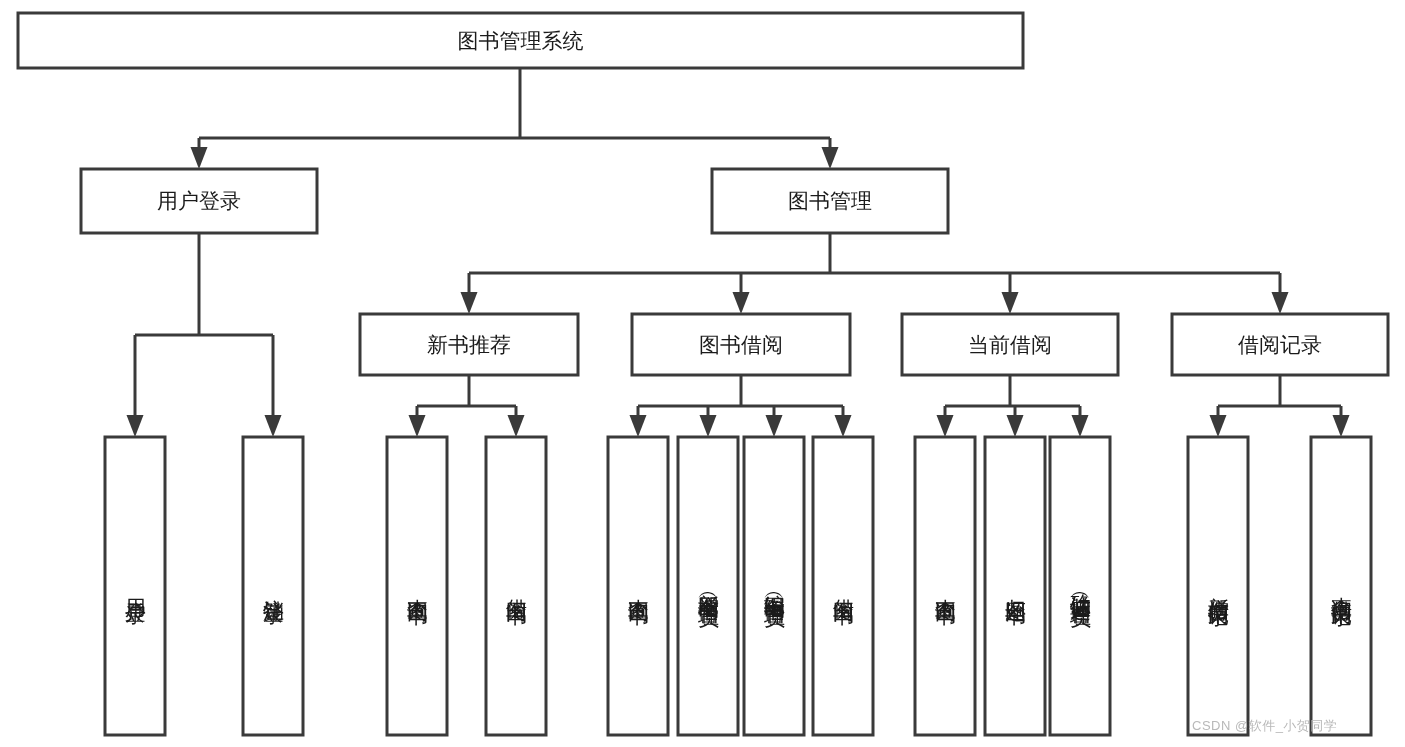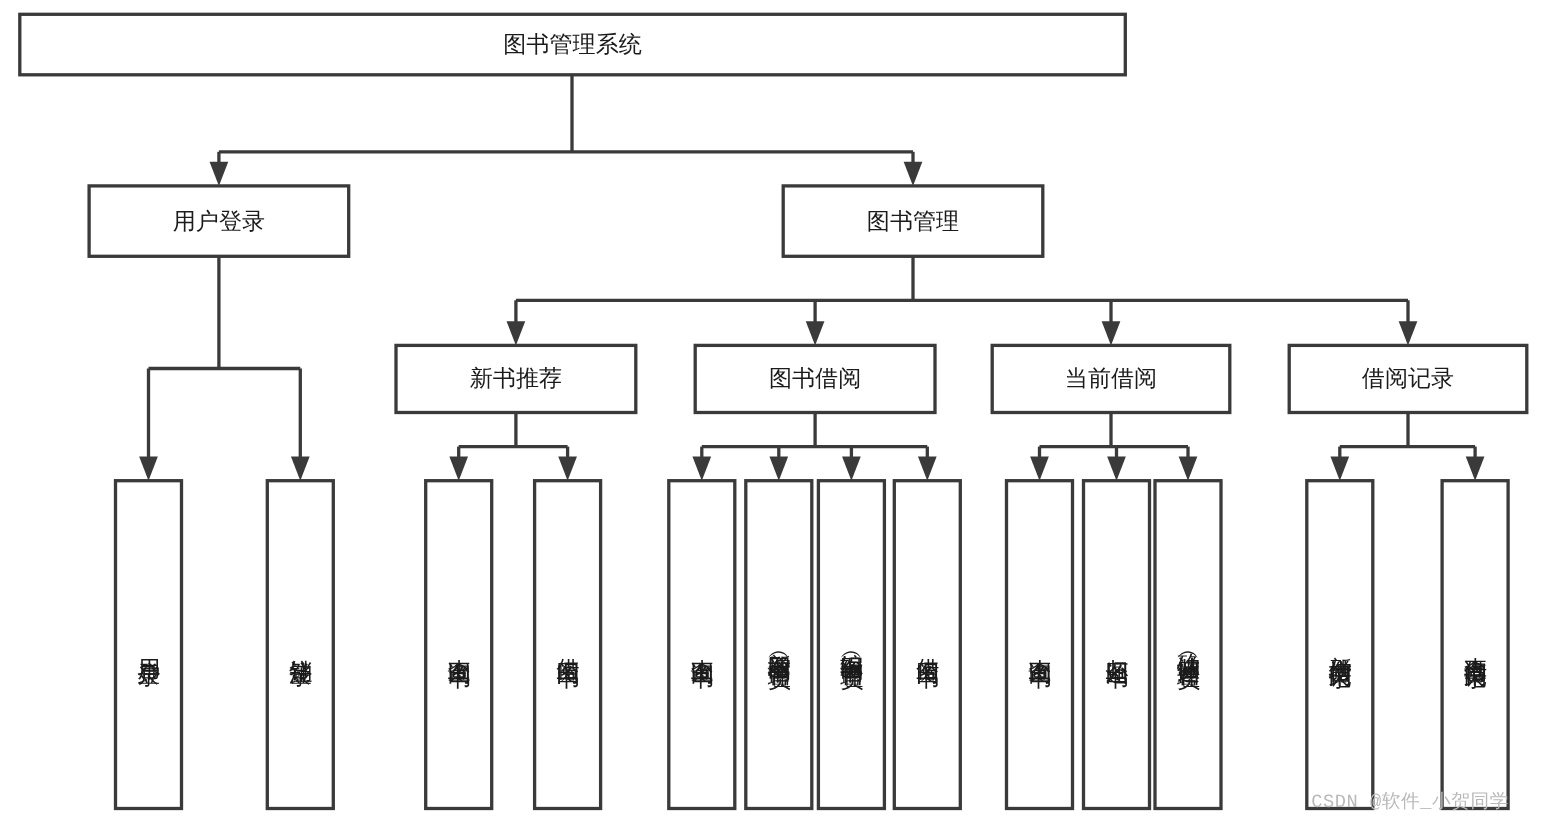--- a/index.html
+++ b/index.html
@@ -61,22 +61,22 @@
     letter-spacing: 2px;
     display: flex;
     align-items: center;
     justify-content: center;
     text-align: center;
     white-space: nowrap;
     pointer-events: none;
   }
   .watermark {
     position: absolute;
-    font-family: Liberation Mono, monospace;
-    font-size: 17px;
+    font-family: Liberation Sans, sans-serif;
+    font-size: 13px;
     color: #b9b9b9;
     white-space: nowrap;
     letter-spacing: 0.5px;
   }
 </style>
 </head>
 <body>
 
 <div id="diagram-root">
 

